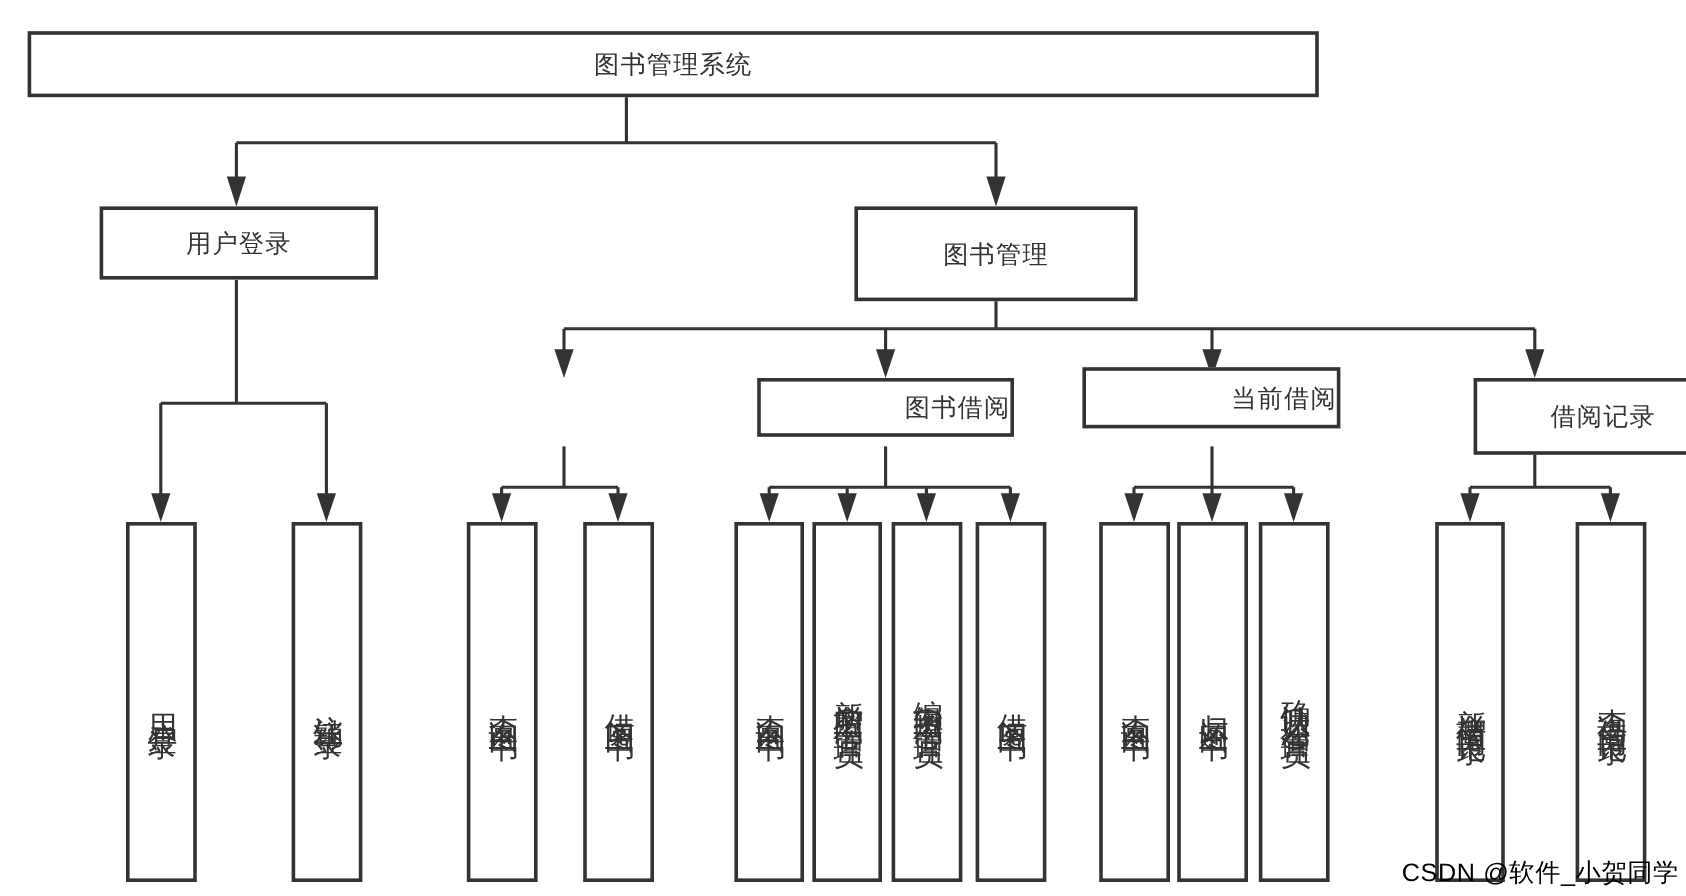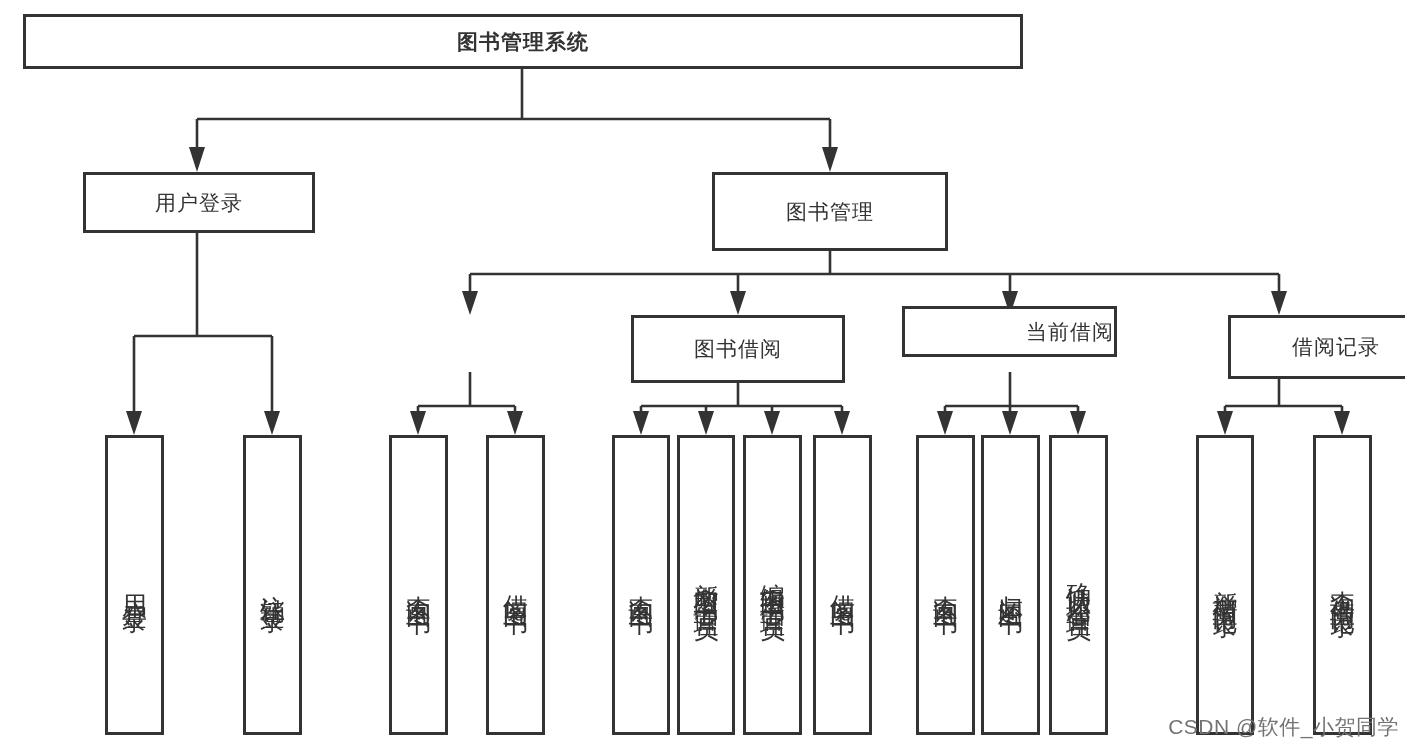--- a/index.html
+++ b/index.html
@@ -47,21 +47,21 @@
     font-size: 25px;
     letter-spacing: 5px;
     line-height: 1;
     color: #333333;
   }
   .watermark {
     position: absolute;
     right: 6px;
     bottom: 6px;
     font-size: 21px;
-    color: #737373;
+    color: #000000;
     letter-spacing: 0.5px;
     z-index: 10;
     white-space: nowrap;
   }
 </style>
 </head>
 <body>
 
 <div class="diagram">
 
@@ -131,32 +131,32 @@
 
       <polygon points="937,411 953,411 945,435"></polygon>
       <polygon points="1002,411 1018,411 1010,435"></polygon>
       <polygon points="1070,411 1086,411 1078,435"></polygon>
 
       <polygon points="1217,411 1233,411 1225,435"></polygon>
       <polygon points="1334,411 1350,411 1342,435"></polygon>
     </g>
   </svg>
 
-  <div class="box hbox" style="left:23px; top:14px; width:1000px; height:55px;font-weight:bold;">
+  <div class="box hbox" style="left:23px; top:26px; width:1076px; height:55px;">
     <span>图书管理系统</span>
   </div>
 
   <div class="box hbox" style="left:83px; top:172px; width:232px; height:61px;">
     <span>用户登录</span>
   </div>
   <div class="box hbox" style="left:712px; top:172px; width:236px; height:79px;">
     <span>图书管理</span>
   </div>
 
-  <div class="box hbox" style="left:631px; top:315px; width:214px; height:68px;">
+  <div class="box hbox" style="left:631px; top:315px; width:214px; height:49px;justify-content:flex-end;">
     <span>图书借阅</span>
   </div>
   <div class="box hbox" style="left:902px; top:306px; width:215px; height:51px;justify-content:flex-end;">
     <span>当前借阅</span>
   </div>
   <div class="box hbox" style="left:1228px; top:315px; width:216px; height:64px;">
     <span>借阅记录</span>
   </div>
 
   <div class="box leaf" style="left:105px; width:59px;">

